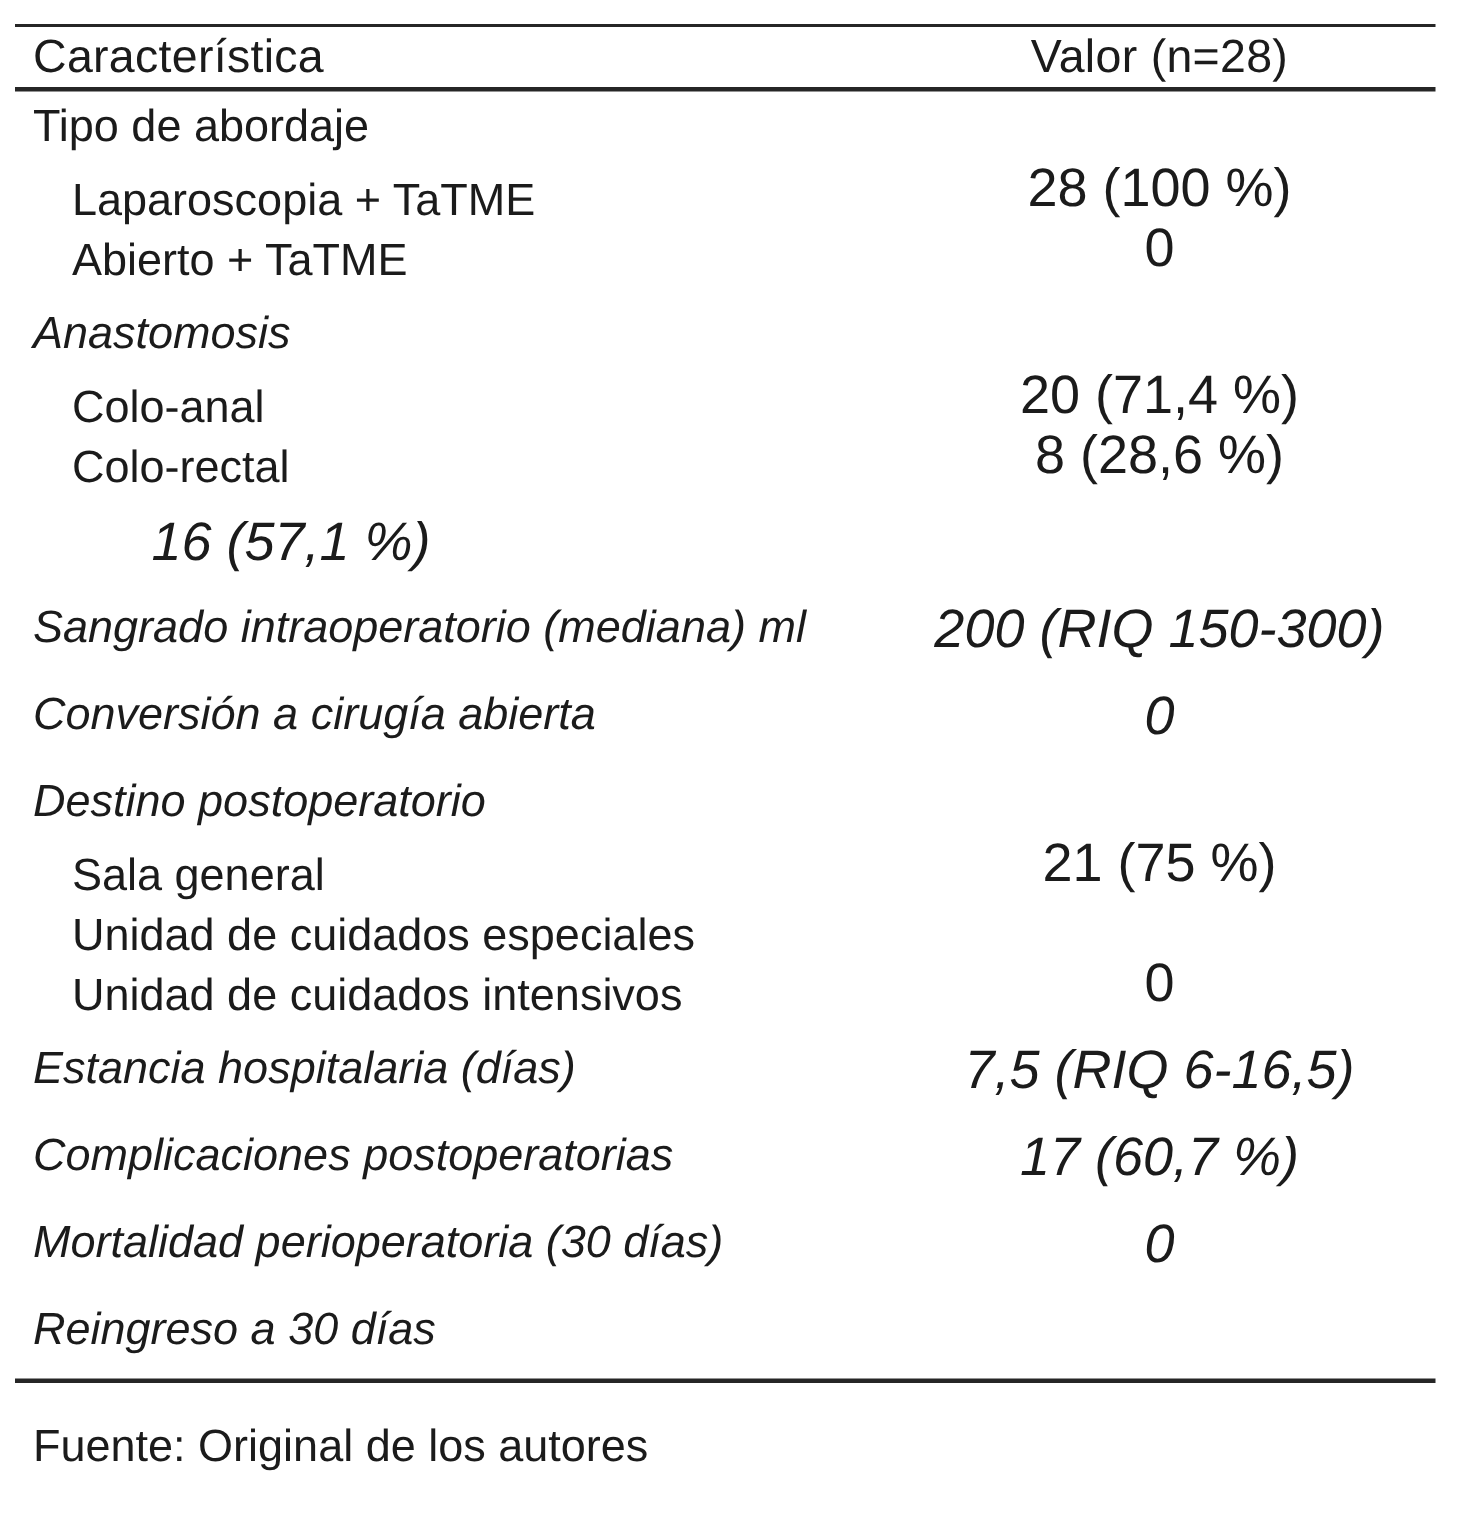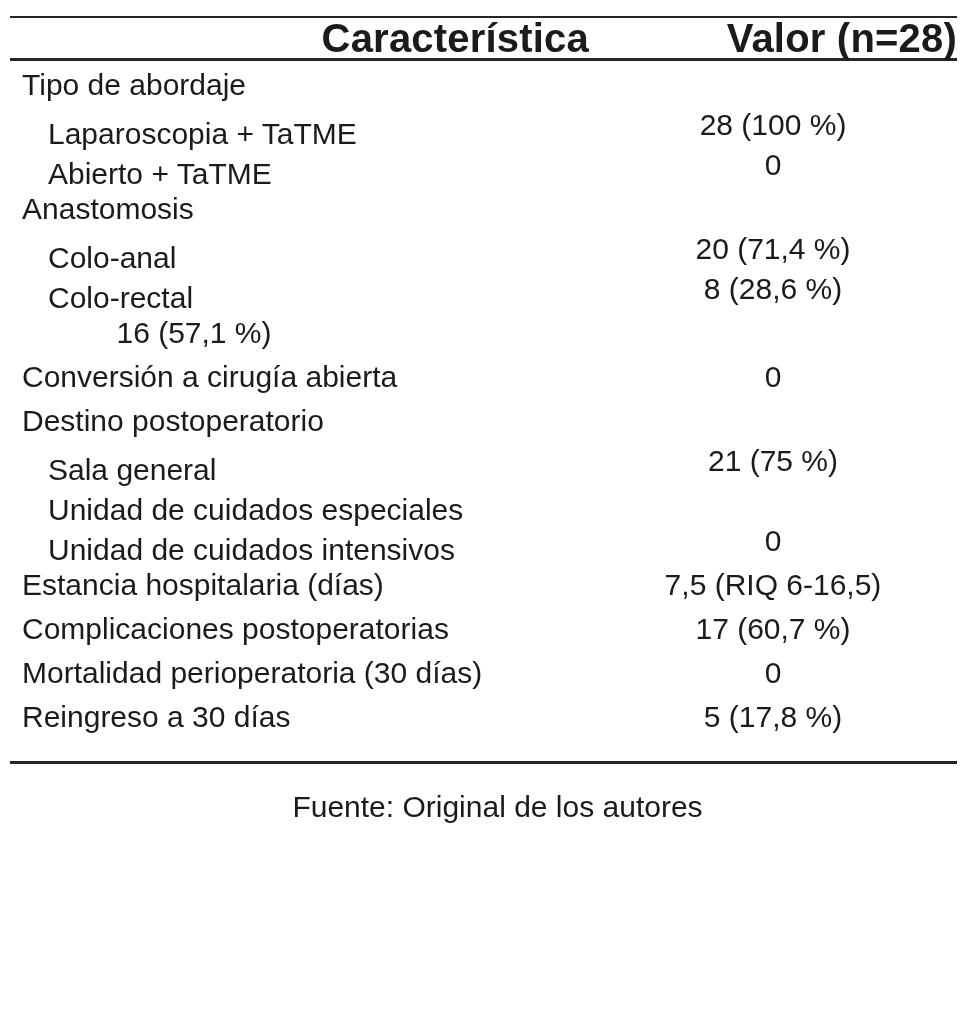--- a/index.html
+++ b/index.html
@@ -25,57 +25,56 @@
   .rule-top    { height: 2px; }
   .rule-mid    { height: 3px; }
   .rule-bottom { height: 3px; }
   .header-row {
     display: flex;
     align-items: center;
     height: 59px;
   }
   .header-row .label,
   .header-row .value {
-    font-weight: bold;
-    font-size: 40px;
+    font-weight: normal;
+    font-size: 31px;
     letter-spacing: 0.2px;
-    text-align: right;
   }
   .rows {
     padding-top: 4px;
-    padding-bottom: 24px;
+    padding-bottom: 12px;
   }
   .row {
     display: flex;
     align-items: center;
     height: 40px;
   }
   .row.group-start {
-    margin-top: 4px;
+    margin-top: 18px;
+    font-style: italic;
   }
   .label {
     flex: 1;
     padding-left: 12px;
     font-size: 30px;
     white-space: nowrap;
   }
   .label.indent {
     padding-left: 38px;
     margin-top: 17px;
   }
   .value {
     width: 368px;
     text-align: center;
-    font-size: 30px;
+    font-size: 36px;
     white-space: nowrap;
   }
   .source {
     margin: 26px 0 0 22px;
     font-size: 30px;
-    text-align: center;
   }
 </style>
 </head>
 <body>
 
 <div class="table-wrap">
   <div class="rule rule-top"></div>
 
   <div class="row header-row">
     <div class="label">Característica</div>
@@ -106,20 +105,24 @@
         <div class="value">20 (71,4 %)</div>
       </div>
       <div class="row">
         <div class="label indent">Colo-rectal</div>
         <div class="value">8 (28,6 %)</div>
       </div>
       <div class="row group-start">
         <div class="value">16 (57,1 %)</div>
       </div>
       <div class="row group-start">
+        <div class="label">Sangrado intraoperatorio (mediana) ml</div>
+        <div class="value">200 (RIQ 150-300)</div>
+      </div>
+      <div class="row group-start">
         <div class="label">Conversión a cirugía abierta</div>
         <div class="value">0</div>
       </div>
       <div class="row group-start">
         <div class="label">Destino postoperatorio</div>
         <div class="value"></div>
       </div>
       <div class="row">
         <div class="label indent">Sala general</div>
         <div class="value">21 (75 %)</div>
@@ -138,20 +141,19 @@
       <div class="row group-start">
         <div class="label">Complicaciones postoperatorias</div>
         <div class="value">17 (60,7 %)</div>
       </div>
       <div class="row group-start">
         <div class="label">Mortalidad perioperatoria (30 días)</div>
         <div class="value">0</div>
       </div>
       <div class="row group-start">
         <div class="label">Reingreso a 30 días</div>
-        <div class="value">5 (17,8 %)</div>
       </div>
     </div>
 
   <div class="rule rule-bottom"></div>
 </div>
 
 <div class="source">Fuente: Original de los autores</div>
 
 </body></html>

